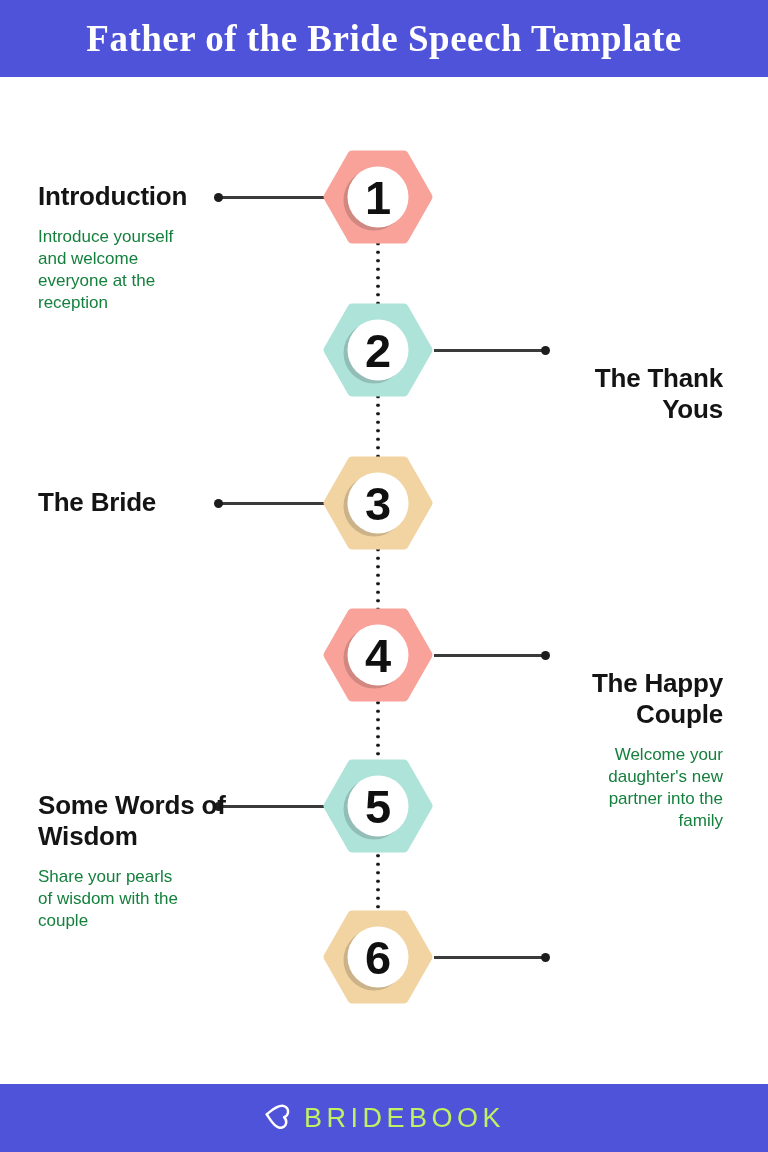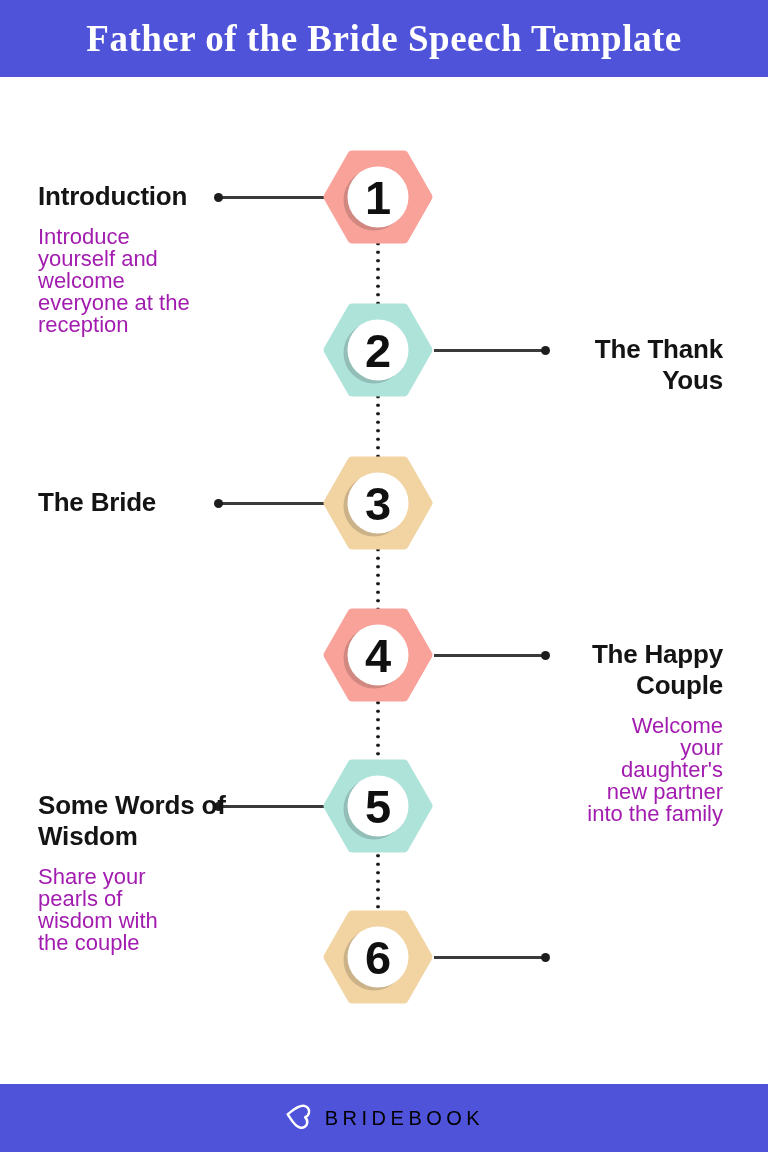--- a/index.html
+++ b/index.html
@@ -7,45 +7,45 @@
   .page{position:relative;width:768px;height:1152px;background:#ffffff;overflow:hidden;margin:0 auto;}
 
   
   .banner{position:absolute;left:0;width:768px;background:#4F53D9;display:flex;align-items:center;justify-content:center;}
   .banner.top{top:0;height:77px;}
   .banner.bottom{top:1084px;height:68px;}
   .main-title{color:#ffffff;font-family:Liberation Serif, serif;font-weight:700;font-size:37px;letter-spacing:0.5px;white-space:nowrap;}
 
   
   .brand{display:flex;align-items:center;gap:13px;}
-  .brand-name{color:#000000;font-size:20px;letter-spacing:4.5px;font-weight:500;}
+  .brand-name{color:#bef264;font-size:27px;letter-spacing:4.5px;font-weight:500;}
 
   
   .spine{position:absolute;left:376px;top:197px;width:4px;height:760px;z-index:0;
     background-image:radial-gradient(circle closest-side,#161616 78%,rgba(0,0,0,0) 100%);
     background-size:4px 8.5px;background-repeat:repeat-y;}
 
   
   .hex{position:absolute;left:318px;width:120px;height:104px;z-index:2;}
   .hex svg{display:block;}
   .hex-number{font-family:"Liberation Sans",sans-serif;font-weight:700;font-size:47px;fill:#101010;}
 
   
   .connector{position:absolute;height:2.5px;background:#3a3a3a;z-index:1;}
   .connector .dot{position:absolute;width:9px;height:9px;border-radius:50%;background:#1d1d1d;top:-3.4px;}
   .connector.from-left .dot{left:-4px;}
   .connector.from-right .dot{right:-4px;}
 
   
   .txt{position:absolute;z-index:1;}
   .txt h2{margin:0;font-size:26px;line-height:31px;font-weight:700;color:#141414;letter-spacing:-0.2px;}
-  .txt p{margin:14px 0 0 0;font-size:22px;line-height:22px;color:#a21caf;}
+  .txt p{margin:14px 0 0 0;font-size:17px;line-height:22px;color:#15803d;}
   .txt.left{left:38px;width:190px;text-align:left;}
   .txt.left p{width:152px;}
-  .txt.right{right:45px;width:170px;text-align:right;}
+  .txt.right{right:45px;width:170px;text-align:right;margin-top:29px;}
   .txt.right p{width:140px;margin-left:auto;}
 </style>
 </head>
 <body>
 
 <div class="page">
 
   <header class="banner top" style="background: rgb(79, 83, 217);">
     <h1 class="main-title">Father of the Bride Speech Template</h1>
   </header>

